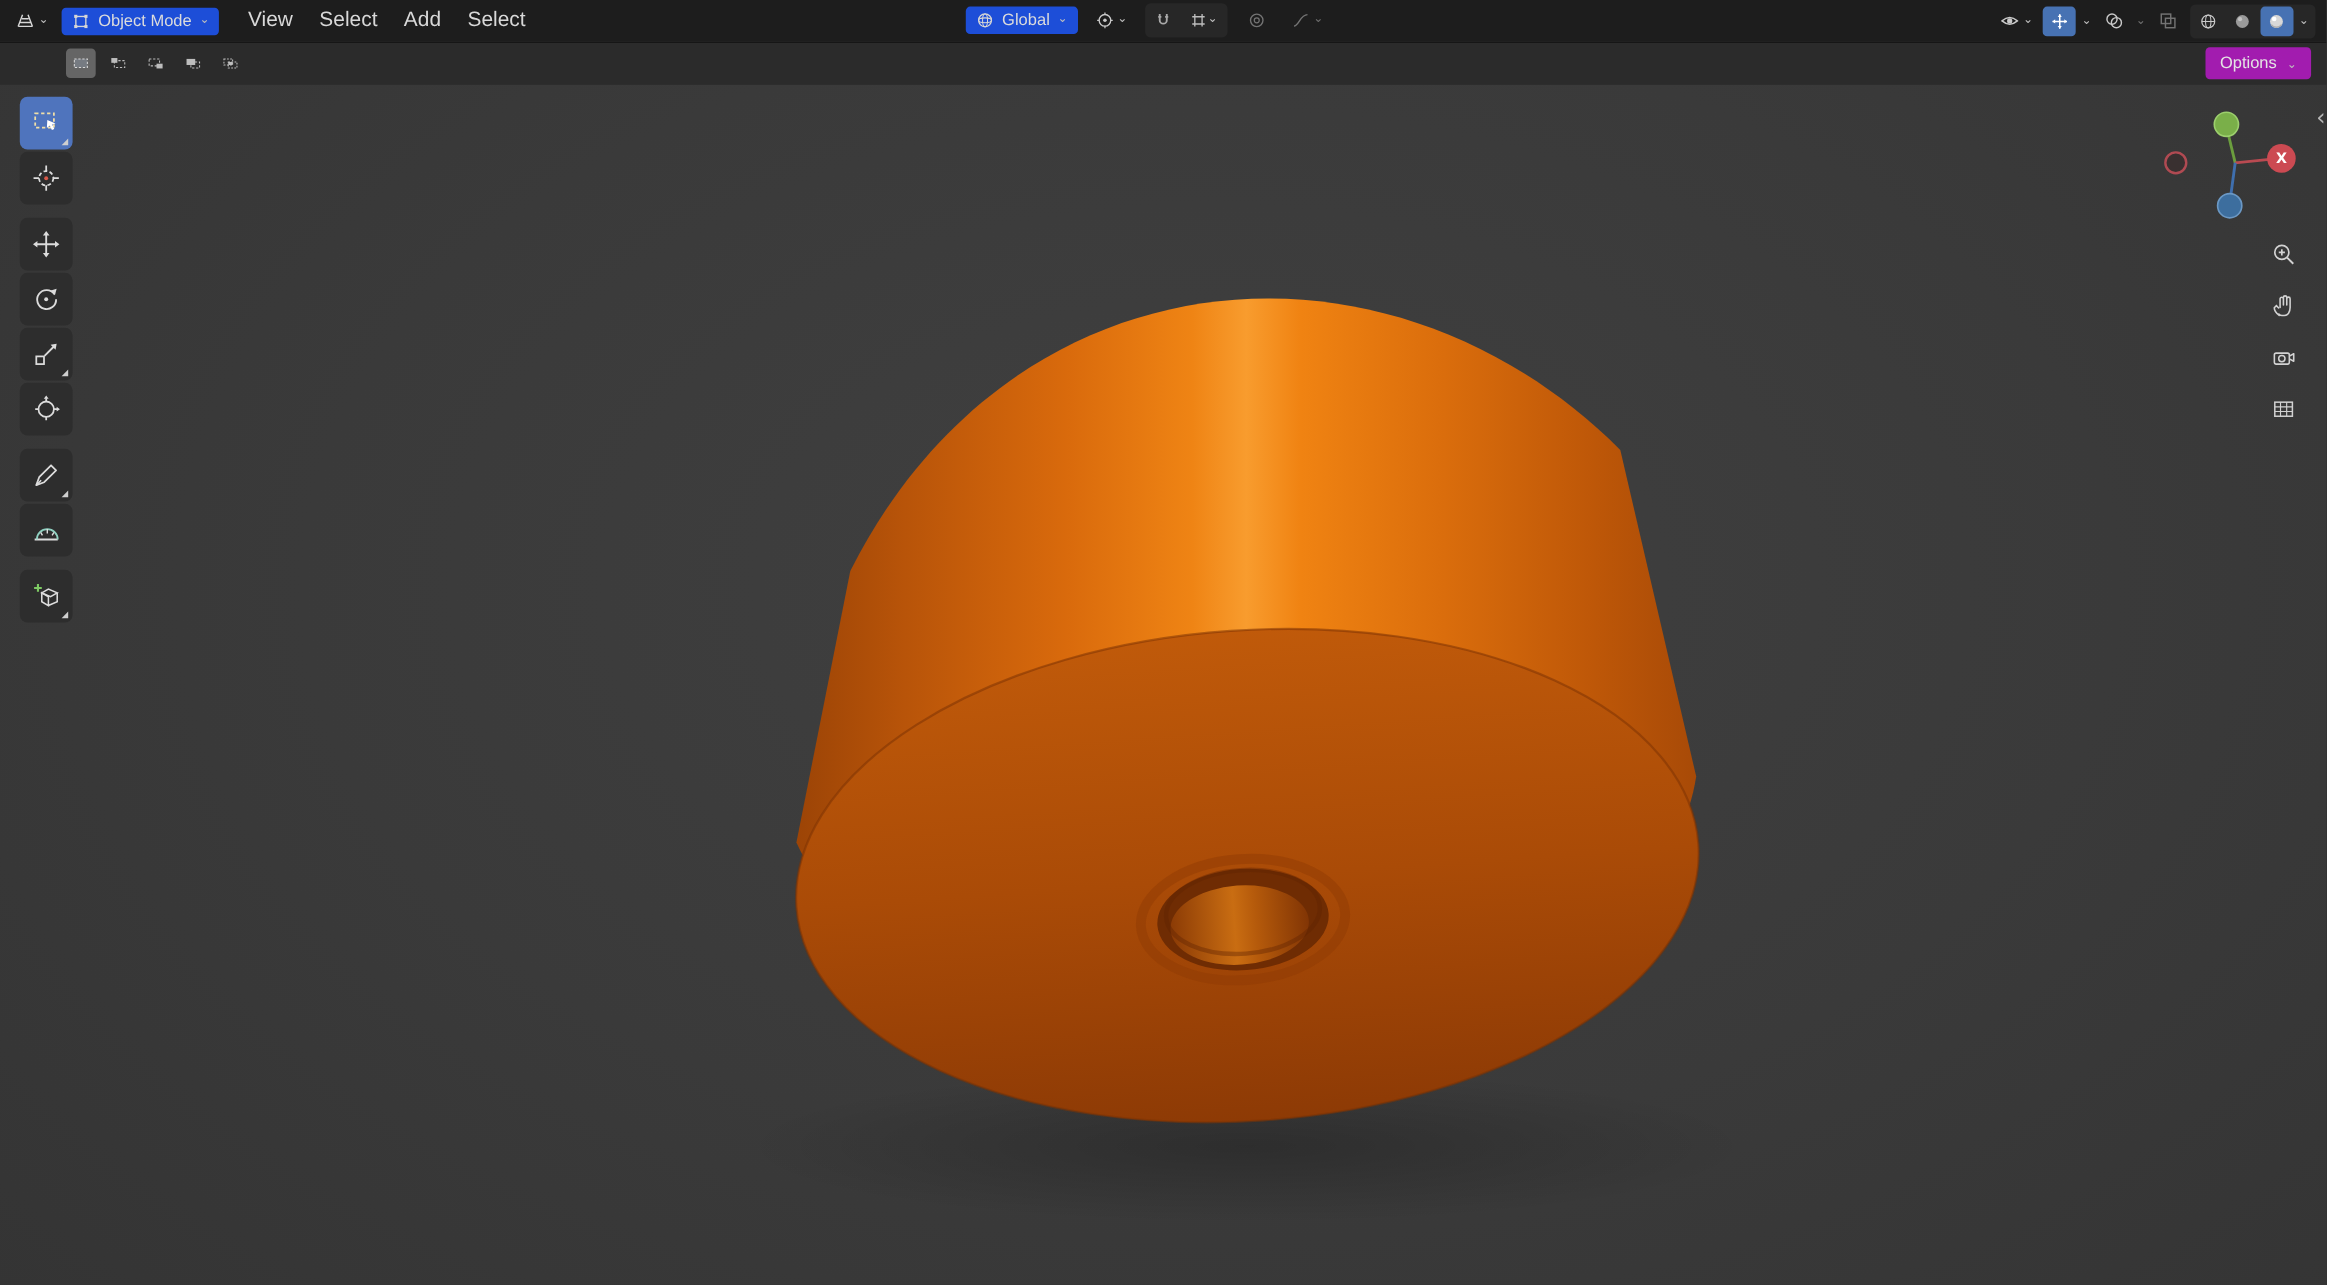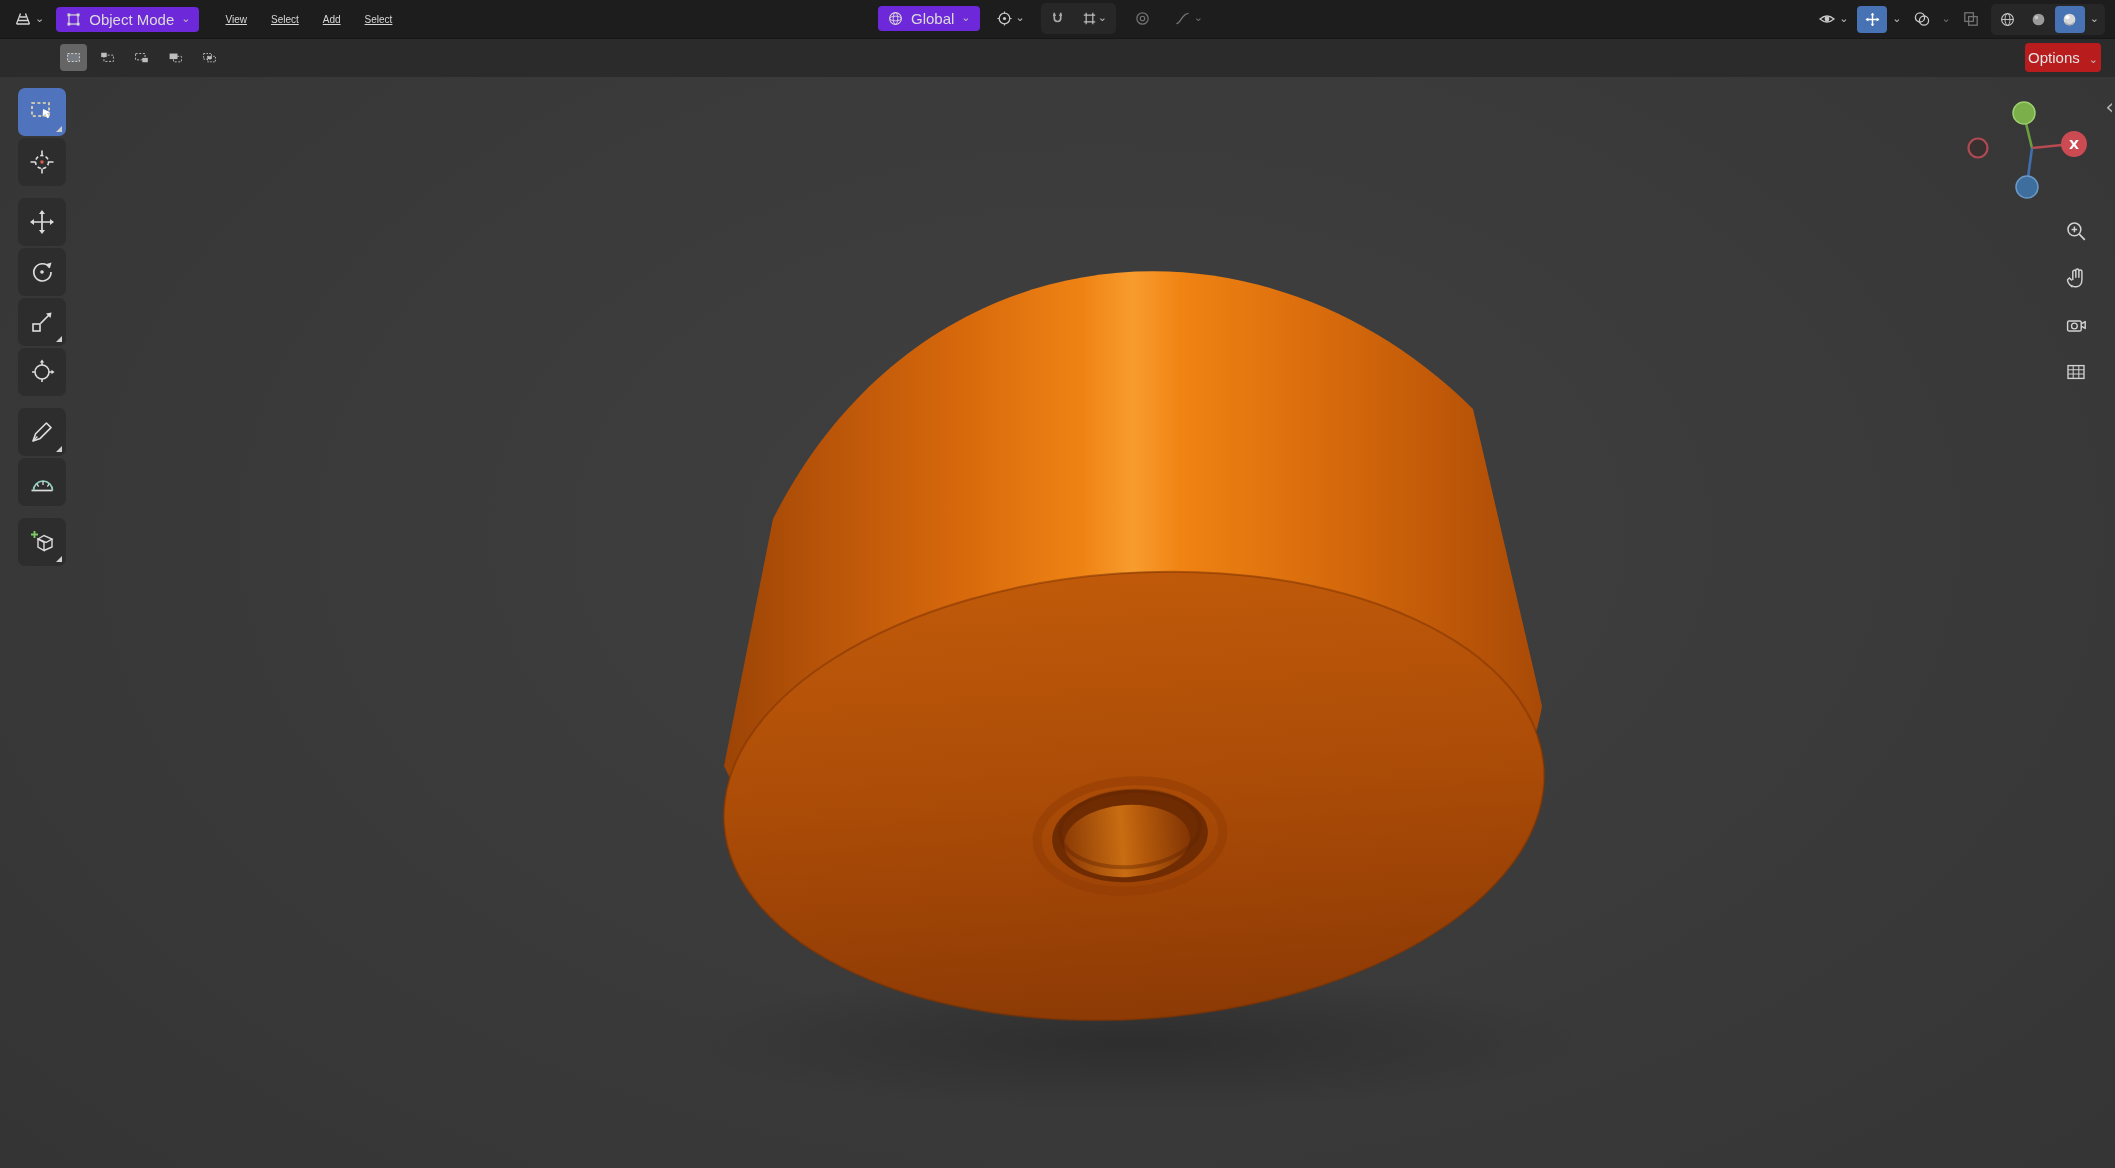--- a/index.html
+++ b/index.html
@@ -12,43 +12,43 @@
   .topbar{
     position:absolute;top:0;left:0;width:2115px;height:38px;
     background:#1d1d1d;display:flex;align-items:center;padding:0 10px;
     box-sizing:border-box;z-index:10;
   }
   .h-left{display:flex;align-items:center;gap:8px;}
   .h-center{position:absolute;left:878px;top:0;height:36px;display:flex;align-items:center;gap:12px;}
   .h-right{position:absolute;right:10px;top:0;height:38px;display:flex;align-items:center;gap:5px;}
   .iconbtn{display:flex;align-items:center;gap:3px;background:transparent;border:none;
     padding:3px 4px;border-radius:4px;cursor:default;}
-  .dropdown{display:flex;align-items:center;gap:7px;background:#6d28d9;border:none;
+  .dropdown{display:flex;align-items:center;gap:7px;background:#1d4ed8;border:none;
     border-radius:4px;padding:4px 9px;color:#dcdcdc;font-size:15px;cursor:default;}
   .chev{font-size:11px;color:#bdbdbd;line-height:1;transform:translateY(-1px);}
   .menus{display:flex;align-items:center;margin-left:6px;}
-  .menus button{background:transparent;border:none;color:#d8d8d8;font-size:10px;
-    padding:5px 12px;border-radius:4px;cursor:default;text-decoration:underline;}
+  .menus button{background:transparent;border:none;color:#d8d8d8;font-size:19px;
+    padding:5px 12px;border-radius:4px;cursor:default;}
   .hgroup{display:flex;align-items:center;background:#272727;border-radius:5px;padding:2px;gap:1px;}
   .hbtn{width:30px;height:27px;display:flex;align-items:center;justify-content:center;
     border:none;background:transparent;border-radius:4px;cursor:default;}
   .hbtn.active{background:#4772b3;}
   .dim{opacity:.5;}
   
   .toolrow{
     position:absolute;top:38px;left:0;width:2115px;height:39px;background:#2b2b2b;
     display:flex;align-items:center;box-sizing:border-box;padding:0 14px;
     box-shadow:inset 0 1px 0 #161616;z-index:9;
   }
   .select-modes{display:flex;gap:7px;margin-left:46px;}
   .smode{width:27px;height:27px;display:flex;align-items:center;justify-content:center;
     background:transparent;border:none;border-radius:4px;cursor:default;}
   .smode.active{background:#656565;}
-  .options-btn{margin-left:auto;display:flex;align-items:flex-end;gap:9px;background:#b91c1c;
-    border:none;border-radius:4px;color:#e4e4e4;font-size:15px;padding:6px 3px;cursor:default;}
+  .options-btn{margin-left:auto;display:flex;align-items:flex-end;gap:9px;background:#a21caf;
+    border:none;border-radius:4px;color:#e4e4e4;font-size:15px;padding:6px 13px;cursor:default;}
   
   .viewport{
     position:absolute;top:77px;left:0;width:2115px;height:1091px;
     background:radial-gradient(1500px 950px at 52% 42%, #404040 0%, #3a3a3a 55%, #343434 100%);
     overflow:hidden;
   }
   .scene{position:absolute;top:0;left:0;}
   
   .tools{position:absolute;left:18px;top:0;width:52px;}
   .tool{position:absolute;left:0;width:48px;height:48px;background:rgba(44,44,44,.92);

